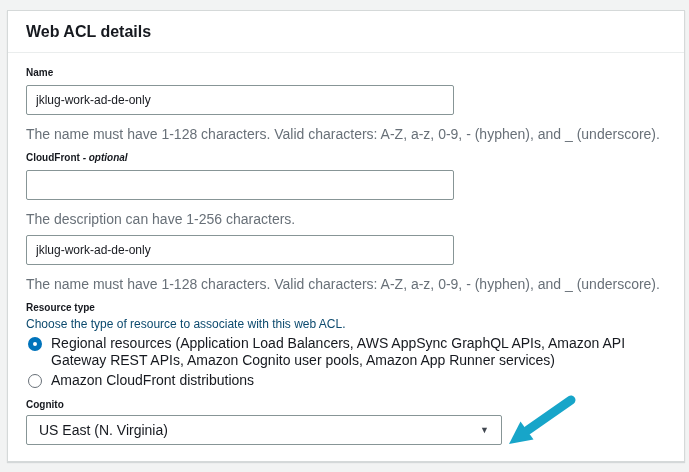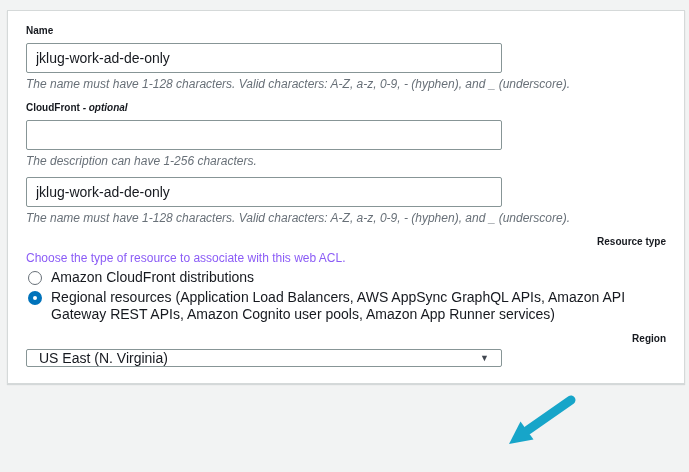--- a/index.html
+++ b/index.html
@@ -40,47 +40,46 @@
     color:#16191f;
     line-height:16px;
     margin-bottom:4px;
   }
   .optional{
     font-style:italic;
     text-align:center;
   }
   .text-input{
     display:block;
-    width:476px;
+    width:428px;
     height:30px;
     box-sizing:border-box;
     border:1px solid #879596;
     border-radius:2px;
     padding:0 9px;
     font-family:"Liberation Sans", sans-serif;
-    font-size:14px;
+    font-size:12px;
     color:#16191f;
     background:#fff;
     outline:none;
   }
   .helper{
-    font-size:12px;
+    font-size:14px;
     color:#687078;
     line-height:15px;
-    margin-top:4px;
-    font-style:italic;
+    margin-top:12px;
   }
   .section-helper{
     font-size:12px;
-    color:#8b5cf6;
+    color:#0c4a6e;
     line-height:15px;
     margin-top:1px;
     margin-bottom:3px;
   }
-  .field-label.tight{ margin-bottom:1px;text-align:right; }
+  .field-label.tight{ margin-bottom:1px; }
   .radio-row{
     display:flex;
     align-items:flex-start;
     gap:9px;
     margin:3px 0 3px 2px;
     cursor:pointer;
   }
   .radio{
     flex:none;
     width:14px; height:14px;
@@ -94,21 +93,21 @@
     border:5px solid #0073bb;
   }
   .radio-label{
     font-size:14px;
     color:#16191f;
     line-height:17px;
     max-width:580px;
   }
   .select{
     width:476px;
-    height:18px;
+    height:30px;
     box-sizing:border-box;
     border:1px solid #879596;
     border-radius:2px;
     background:#fff;
     display:flex;
     align-items:center;
     justify-content:space-between;
     padding:0 12px;
     margin-top:2px;
     font-size:14px;
@@ -123,20 +122,23 @@
   .arrow-overlay{
     position:absolute;
     left:0; top:0;
     pointer-events:none;
   }
 </style>
 </head>
 <body>
 
 <div class="card">
+  <div class="card-header">
+    <h2 class="card-title">Web ACL details</h2>
+  </div>
 
   <div class="card-body">
 
     <div class="field">
       <label class="field-label">Name</label>
       <input class="text-input" type="text" value="jklug-work-ad-de-only" style="">
       <div class="helper">The name must have 1-128 characters. Valid characters: A-Z, a-z, 0-9, - (hyphen), and _ (underscore).</div>
     </div>
 
     <div class="field">
@@ -148,32 +150,32 @@
     <div class="field">
       <input class="text-input" type="text" value="jklug-work-ad-de-only" style="">
       <div class="helper">The name must have 1-128 characters. Valid characters: A-Z, a-z, 0-9, - (hyphen), and _ (underscore).</div>
     </div>
 
     <div class="field">
       <label class="field-label tight">Resource type</label>
       <div class="section-helper">Choose the type of resource to associate with this web ACL.</div>
 
       <div class="radio-row">
-        <span class="radio"></span>
-        <span class="radio-label">Amazon CloudFront distributions</span>
+        <span class="radio checked"></span>
+        <span class="radio-label">Regional resources (Application Load Balancers, AWS AppSync GraphQL APIs, Amazon API Gateway REST APIs, Amazon Cognito user pools, Amazon App Runner services)</span>
       </div>
 
       <div class="radio-row">
-        <span class="radio checked"></span>
-        <span class="radio-label">Regional resources (Application Load Balancers, AWS AppSync GraphQL APIs, Amazon API Gateway REST APIs, Amazon Cognito user pools, Amazon App Runner services)</span>
+        <span class="radio"></span>
+        <span class="radio-label">Amazon CloudFront distributions</span>
       </div>
     </div>
 
     <div class="field">
-      <label class="field-label tight">Region</label>
+      <label class="field-label tight">Cognito</label>
       <div class="select">
         <span>US East (N. Virginia)</span>
         <span class="caret">▼</span>
       </div>
     </div>
 
   </div>
 </div>
 
 <svg class="arrow-overlay" width="689" height="472" viewBox="0 0 689 472">

